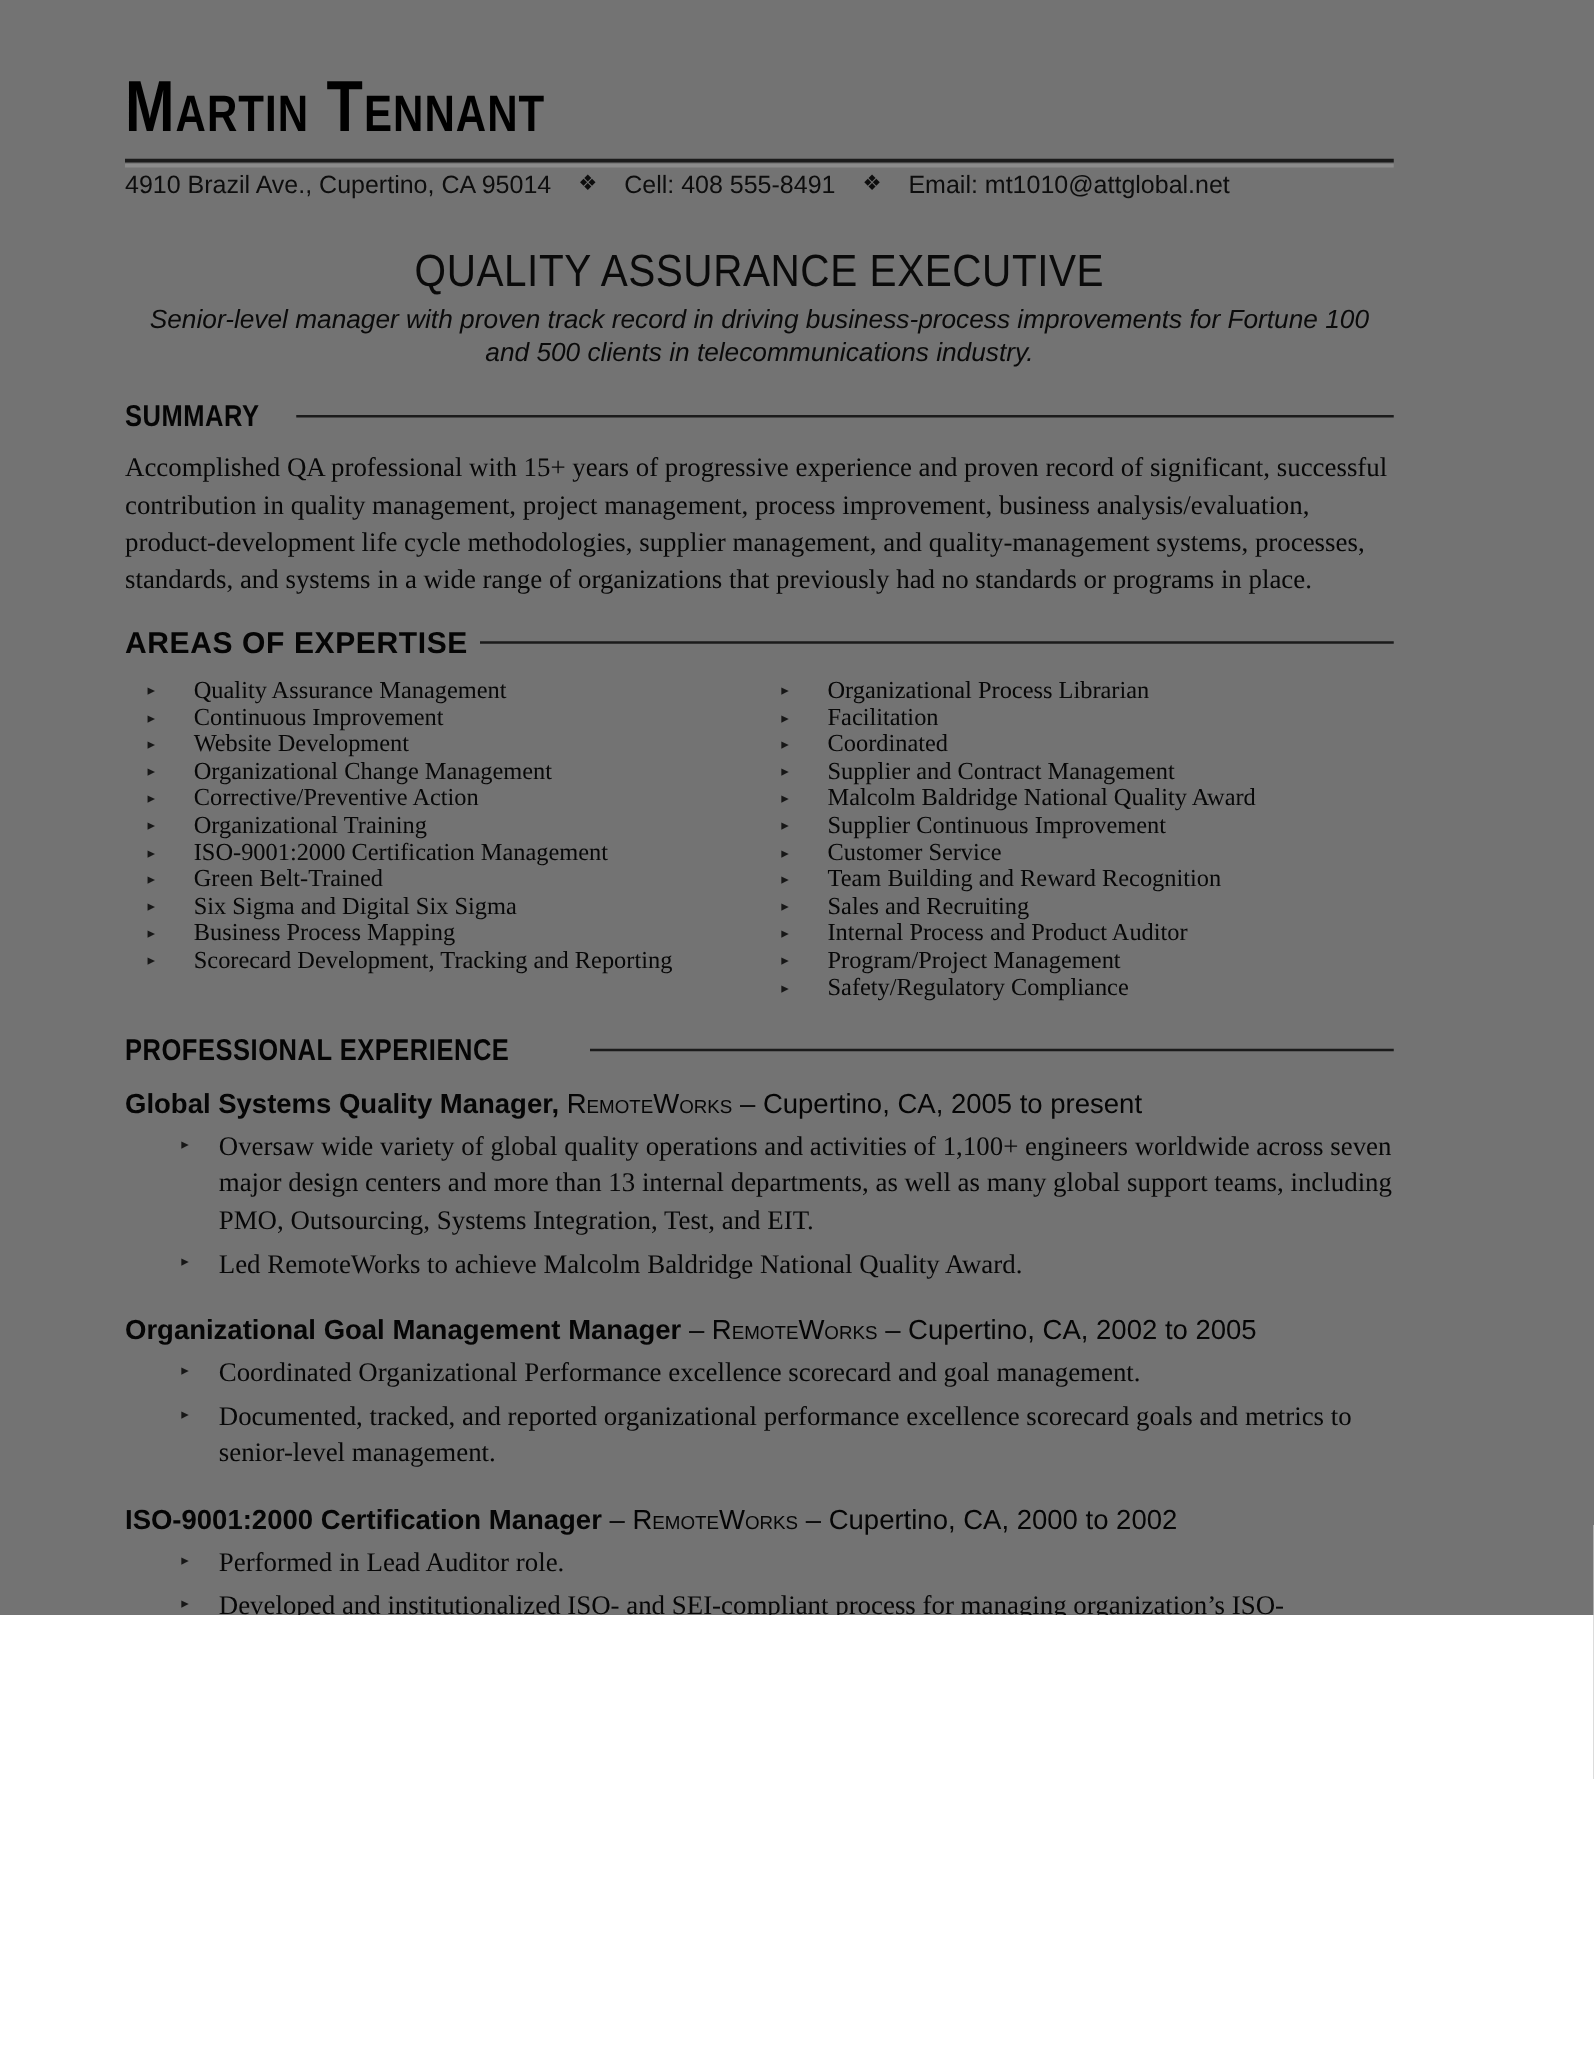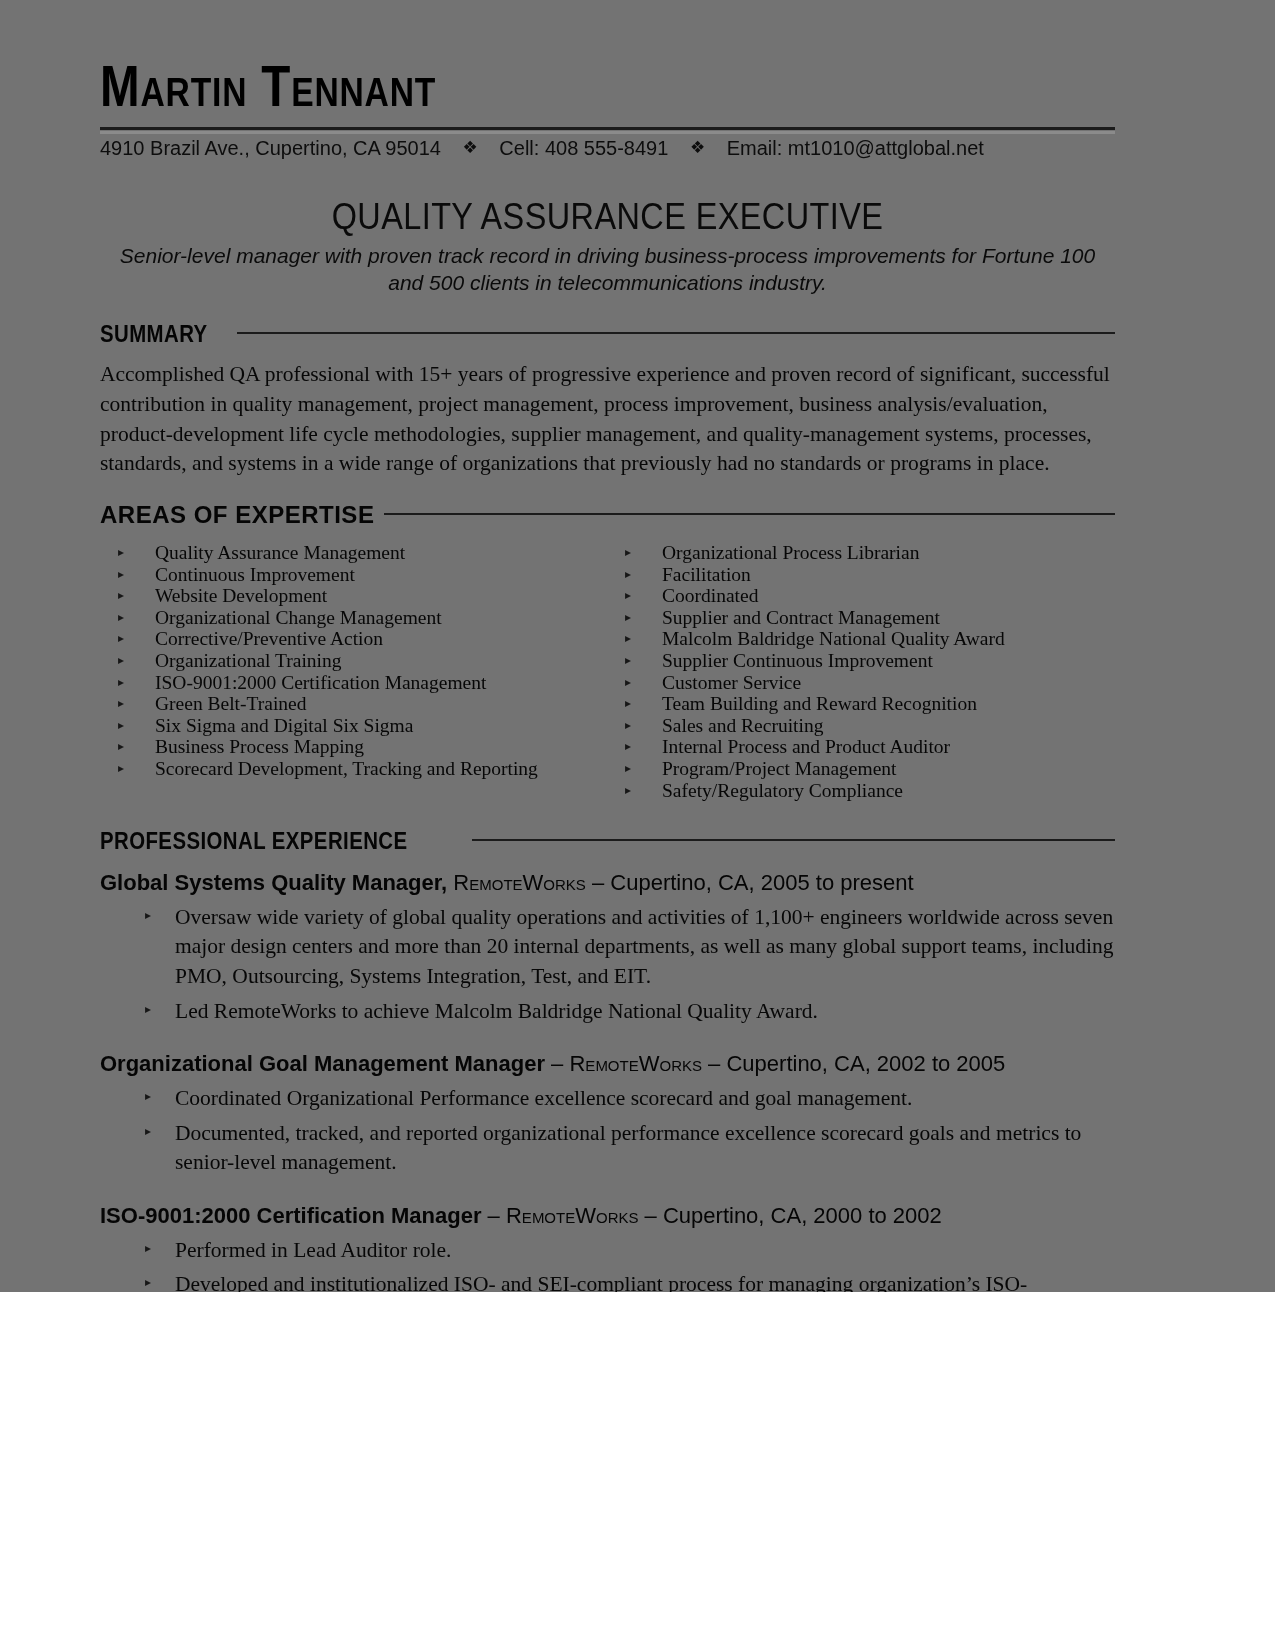--- a/index.html
+++ b/index.html
@@ -207,21 +207,21 @@
   <div class="job job-first">
     <div class="job-line">
       <span class="job-title">Global Systems Quality Manager,</span>
       <span></span>
       <span class="company">RemoteWorks</span>
       <span>– Cupertino, CA, 2005 to present</span>
     </div>
     <div class="xp-bullets">
       <div class="xp-bullet">
           <span class="arrow">▸</span>
-          <span>Oversaw wide variety of global quality operations and activities of 1,100+ engineers worldwide across seven major design centers and more than 20 internal departments, as well as many global support teams, including PMO, Outsourcing, Systems Integration, Test, and EIT.</span>
+          <span>Oversaw wide variety of global quality operations and activities of 1,100+ engineers worldwide across seven major design centers and more than 13 internal departments, as well as many global support teams, including PMO, Outsourcing, Systems Integration, Test, and EIT.</span>
         </div>
       <div class="xp-bullet">
           <span class="arrow">▸</span>
           <span>Led RemoteWorks to achieve Malcolm Baldridge National Quality Award.</span>
         </div>
     </div>
   </div>
 
   <div class="job">
     <div class="job-line">

